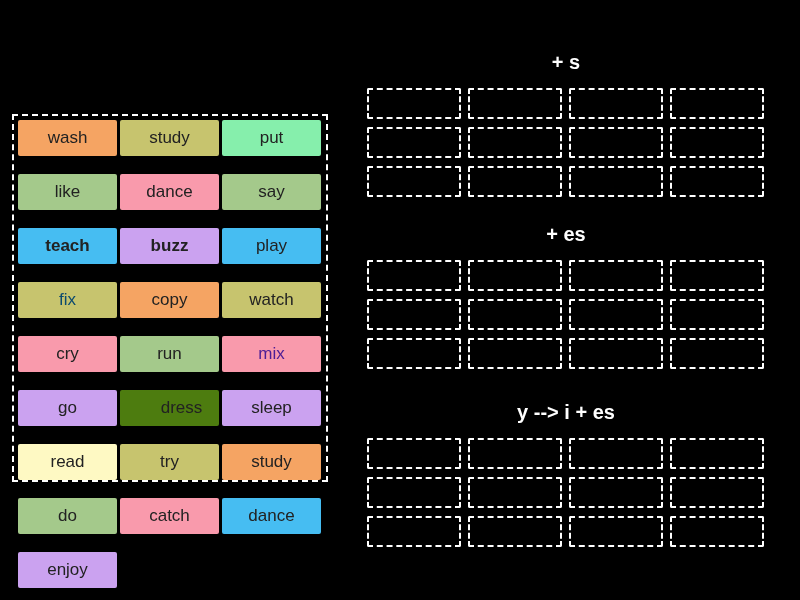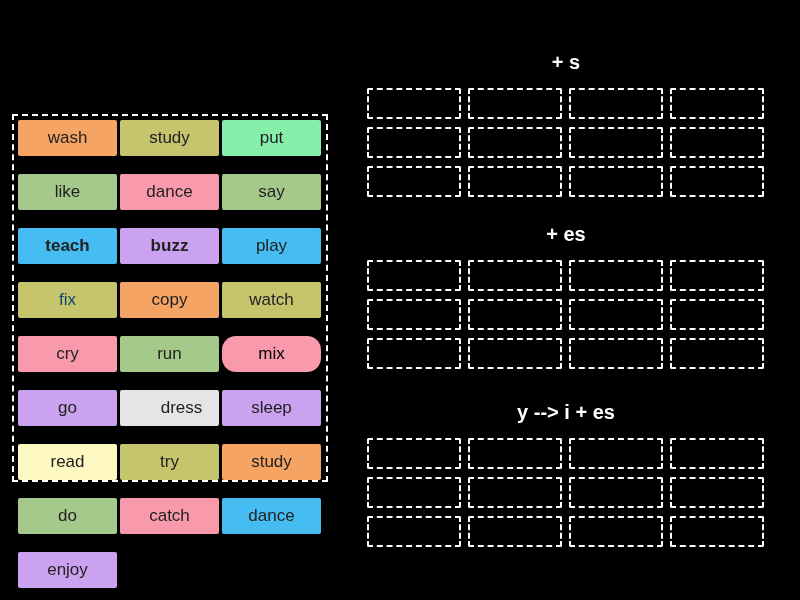--- a/index.html
+++ b/index.html
@@ -94,23 +94,23 @@
       <div class="tile" style="background: rgb(249, 154, 172); color: rgb(34, 34, 34);">dance</div>
       <div class="tile" style="background: rgb(164, 201, 139); color: rgb(34, 34, 34);">say</div>
       <div class="tile" style="background: rgb(70, 189, 242); color: rgb(34, 34, 34); font-weight: bold;">teach</div>
       <div class="tile" style="background: rgb(203, 162, 240); color: rgb(34, 34, 34); font-weight: bold;">buzz</div>
       <div class="tile" style="background: rgb(70, 189, 242); color: rgb(34, 34, 34);">play</div>
       <div class="tile" style="background: rgb(199, 196, 110); color: #0c4a6e;">fix</div>
       <div class="tile" style="background: rgb(245, 164, 99); color: rgb(34, 34, 34);">copy</div>
       <div class="tile" style="background: rgb(199, 196, 110); color: rgb(34, 34, 34);">watch</div>
       <div class="tile" style="background: rgb(249, 154, 172); color: rgb(34, 34, 34);">cry</div>
       <div class="tile" style="background: rgb(164, 201, 139); color: rgb(34, 34, 34);">run</div>
-      <div class="tile" style="background: rgb(249, 154, 172); color: #000000; border-radius: 14px;">mix</div>
+      <div class="tile" style="background: rgb(249, 154, 172); color: #4c1d95;">mix</div>
       <div class="tile" style="background: rgb(203, 162, 240); color: rgb(34, 34, 34);">go</div>
-      <div class="tile" style="background: #e5e5e5; color: rgb(34, 34, 34); padding-left: 24px;">dress</div>
+      <div class="tile" style="background: #4d7c0f; color: rgb(34, 34, 34); padding-left: 24px;">dress</div>
       <div class="tile" style="background: rgb(203, 162, 240); color: rgb(34, 34, 34);">sleep</div>
       <div class="tile" style="background: #fef9c3; color: rgb(34, 34, 34);">read</div>
       <div class="tile" style="background: rgb(199, 196, 110); color: rgb(34, 34, 34);">try</div>
       <div class="tile" style="background: rgb(245, 164, 99); color: rgb(34, 34, 34);">study</div>
       <div class="tile" style="background: rgb(164, 201, 139); color: rgb(34, 34, 34);">do</div>
       <div class="tile" style="background: rgb(249, 154, 172); color: rgb(34, 34, 34);">catch</div>
       <div class="tile" style="background: rgb(70, 189, 242); color: rgb(34, 34, 34);">dance</div>
       <div class="tile" style="background: rgb(203, 162, 240); color: rgb(34, 34, 34);">enjoy</div>
     </div>
 

